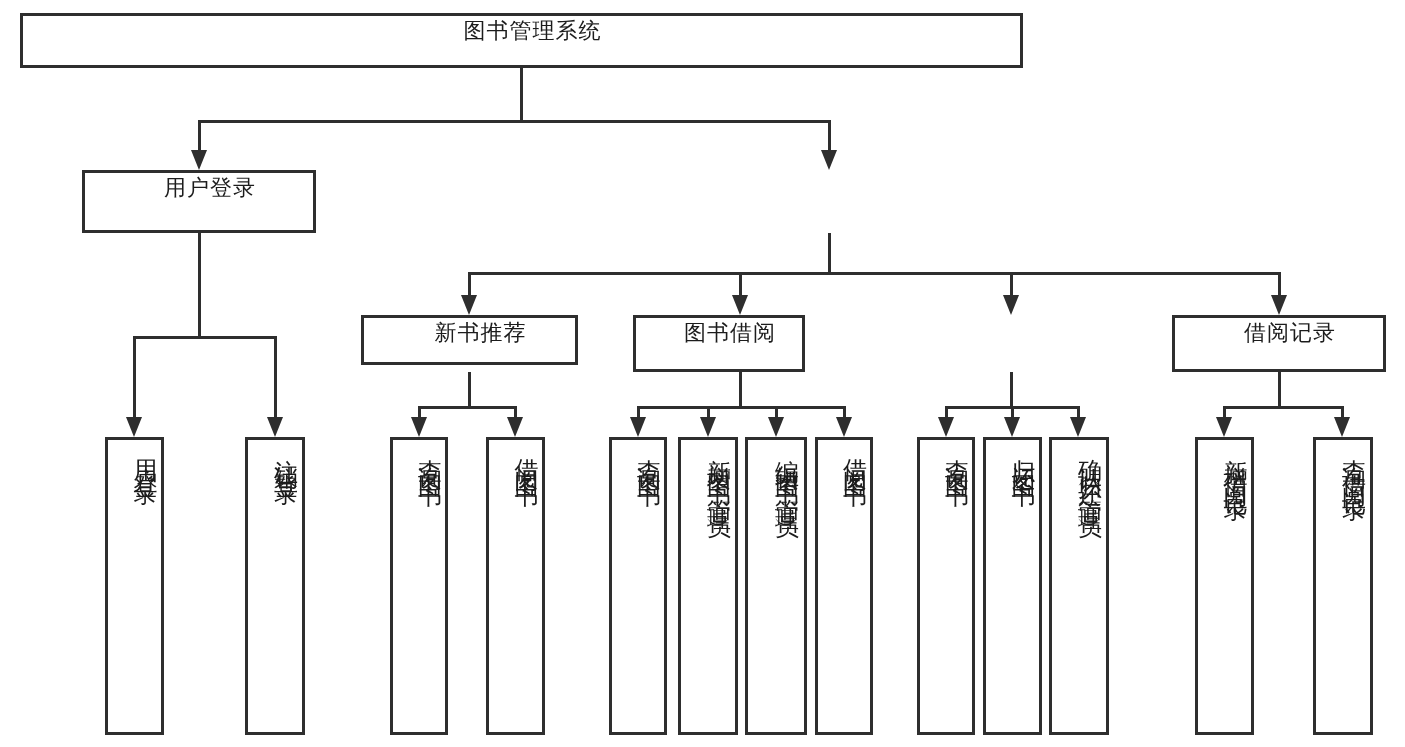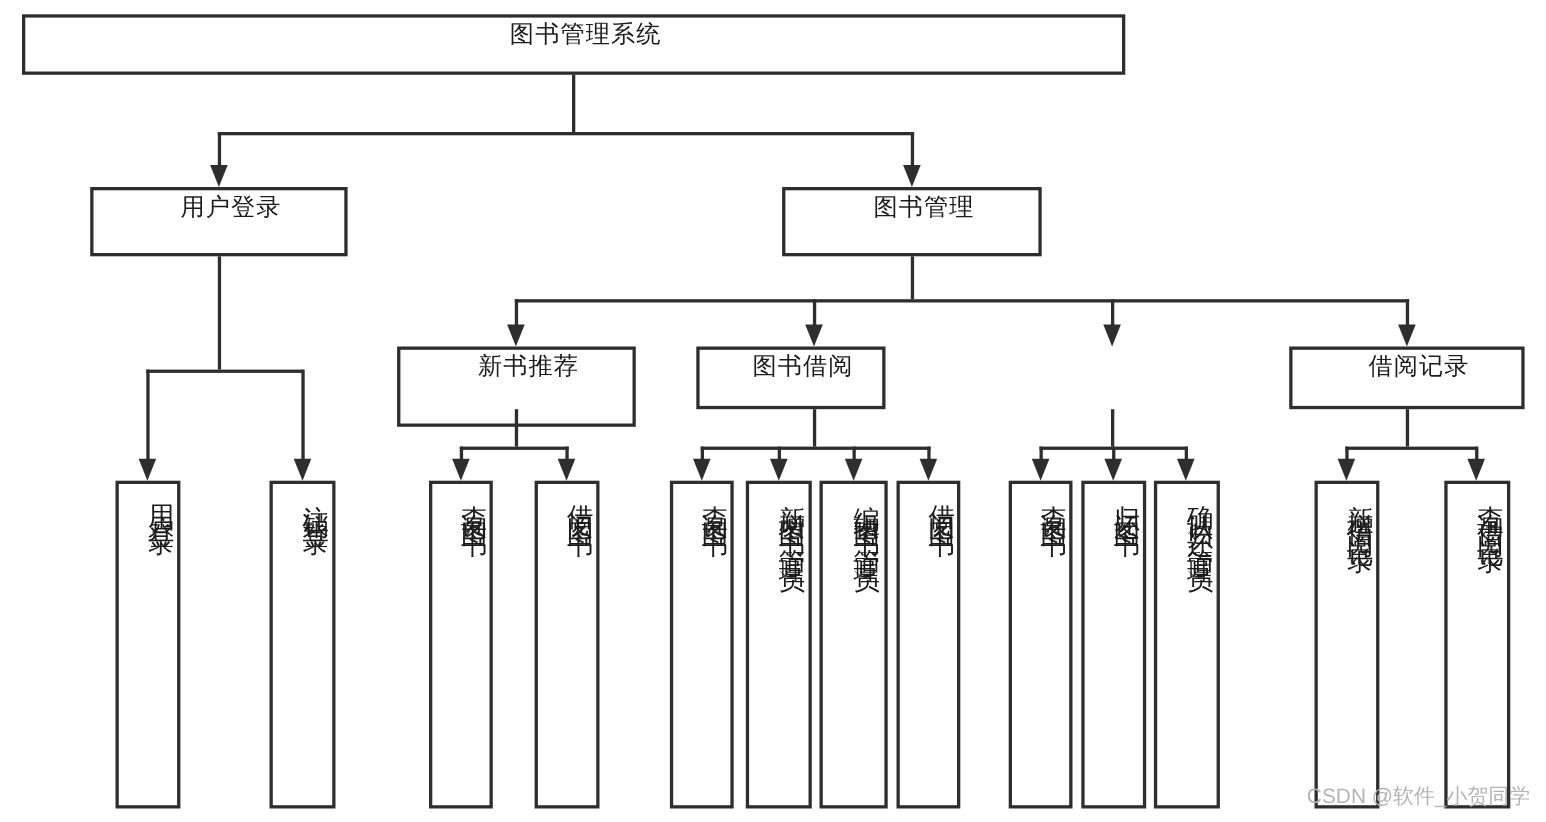--- a/index.html
+++ b/index.html
@@ -55,43 +55,40 @@
   <div class="vline" style="left:520px;top:68px;height:52px"></div>
   <div class="hline" style="left:198px;top:120px;width:633px"></div>
   <div class="vline" style="left:198px;top:120px;height:34px"></div>
   <div class="arrow" style="left:191px;top:150px"></div>
   <div class="vline" style="left:828px;top:120px;height:34px"></div>
   <div class="arrow" style="left:821px;top:150px"></div>
 
   <div class="box h" style="left:82px;top:170px;width:234px;height:63px">
     <span>用户登录</span>
   </div>
-  <div class="box h" style="left:711px;top:170px;width:236px;height:63px">
-    <span>图书管理</span>
-  </div>
 
   <div class="vline" style="left:198px;top:233px;height:103px"></div>
   <div class="hline" style="left:133px;top:336px;width:143px"></div>
   <div class="vline" style="left:133px;top:336px;height:83px"></div>
   <div class="arrow" style="left:126px;top:417px"></div>
   <div class="vline" style="left:274px;top:336px;height:83px"></div>
   <div class="arrow" style="left:267px;top:417px"></div>
 
   <div class="vline" style="left:828px;top:233px;height:39px"></div>
   <div class="hline" style="left:468px;top:272px;width:813px"></div>
   <div class="vline" style="left:468px;top:272px;height:27px"></div>
   <div class="arrow" style="left:461px;top:295px"></div>
   <div class="vline" style="left:739px;top:272px;height:27px"></div>
   <div class="arrow" style="left:732px;top:295px"></div>
   <div class="vline" style="left:1010px;top:272px;height:27px"></div>
   <div class="arrow" style="left:1003px;top:295px"></div>
   <div class="vline" style="left:1278px;top:272px;height:27px"></div>
   <div class="arrow" style="left:1271px;top:295px"></div>
 
-  <div class="box h" style="left:361px;top:315px;width:217px;height:73px">
+  <div class="box h" style="left:361px;top:315px;width:217px;height:50px">
     <span>新书推荐</span>
   </div>
   <div class="box h" style="left:633px;top:315px;width:172px;height:57px">
     <span>图书借阅</span>
   </div>
   <div class="box h" style="left:1172px;top:315px;width:214px;height:57px">
     <span>借阅记录</span>
   </div>
 
   <div class="vline" style="left:468px;top:372px;height:34px"></div>
@@ -165,15 +162,14 @@
     <span>确认归还（管理员）</span>
   </div>
 
   <div class="box v" style="left:1195px;top:437px;width:59px;height:298px">
     <span>新增借阅记录</span>
   </div>
   <div class="box v" style="left:1313px;top:437px;width:60px;height:298px">
     <span>查询借阅记录</span>
   </div>
 
-  <div class="watermark">CSDN @软件_小贺同学</div>
 
 </div>
 
 </body></html>

